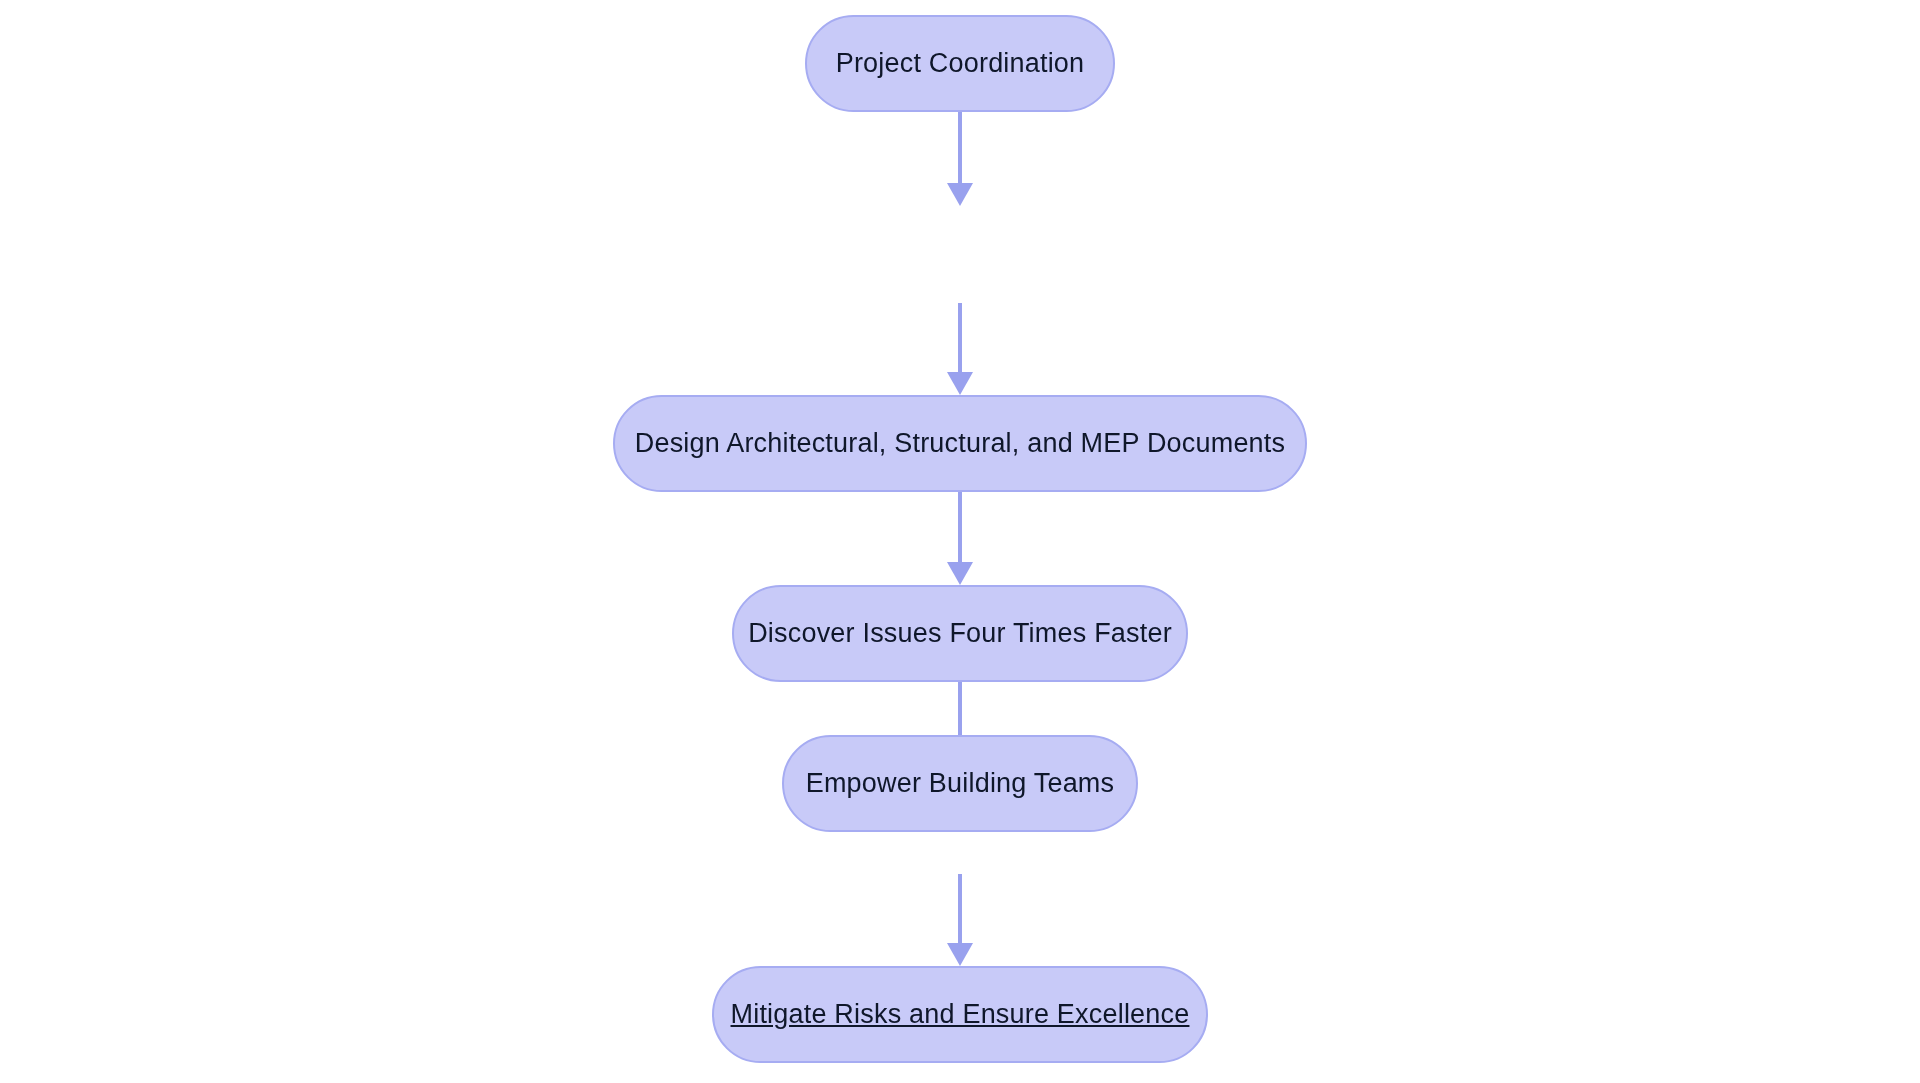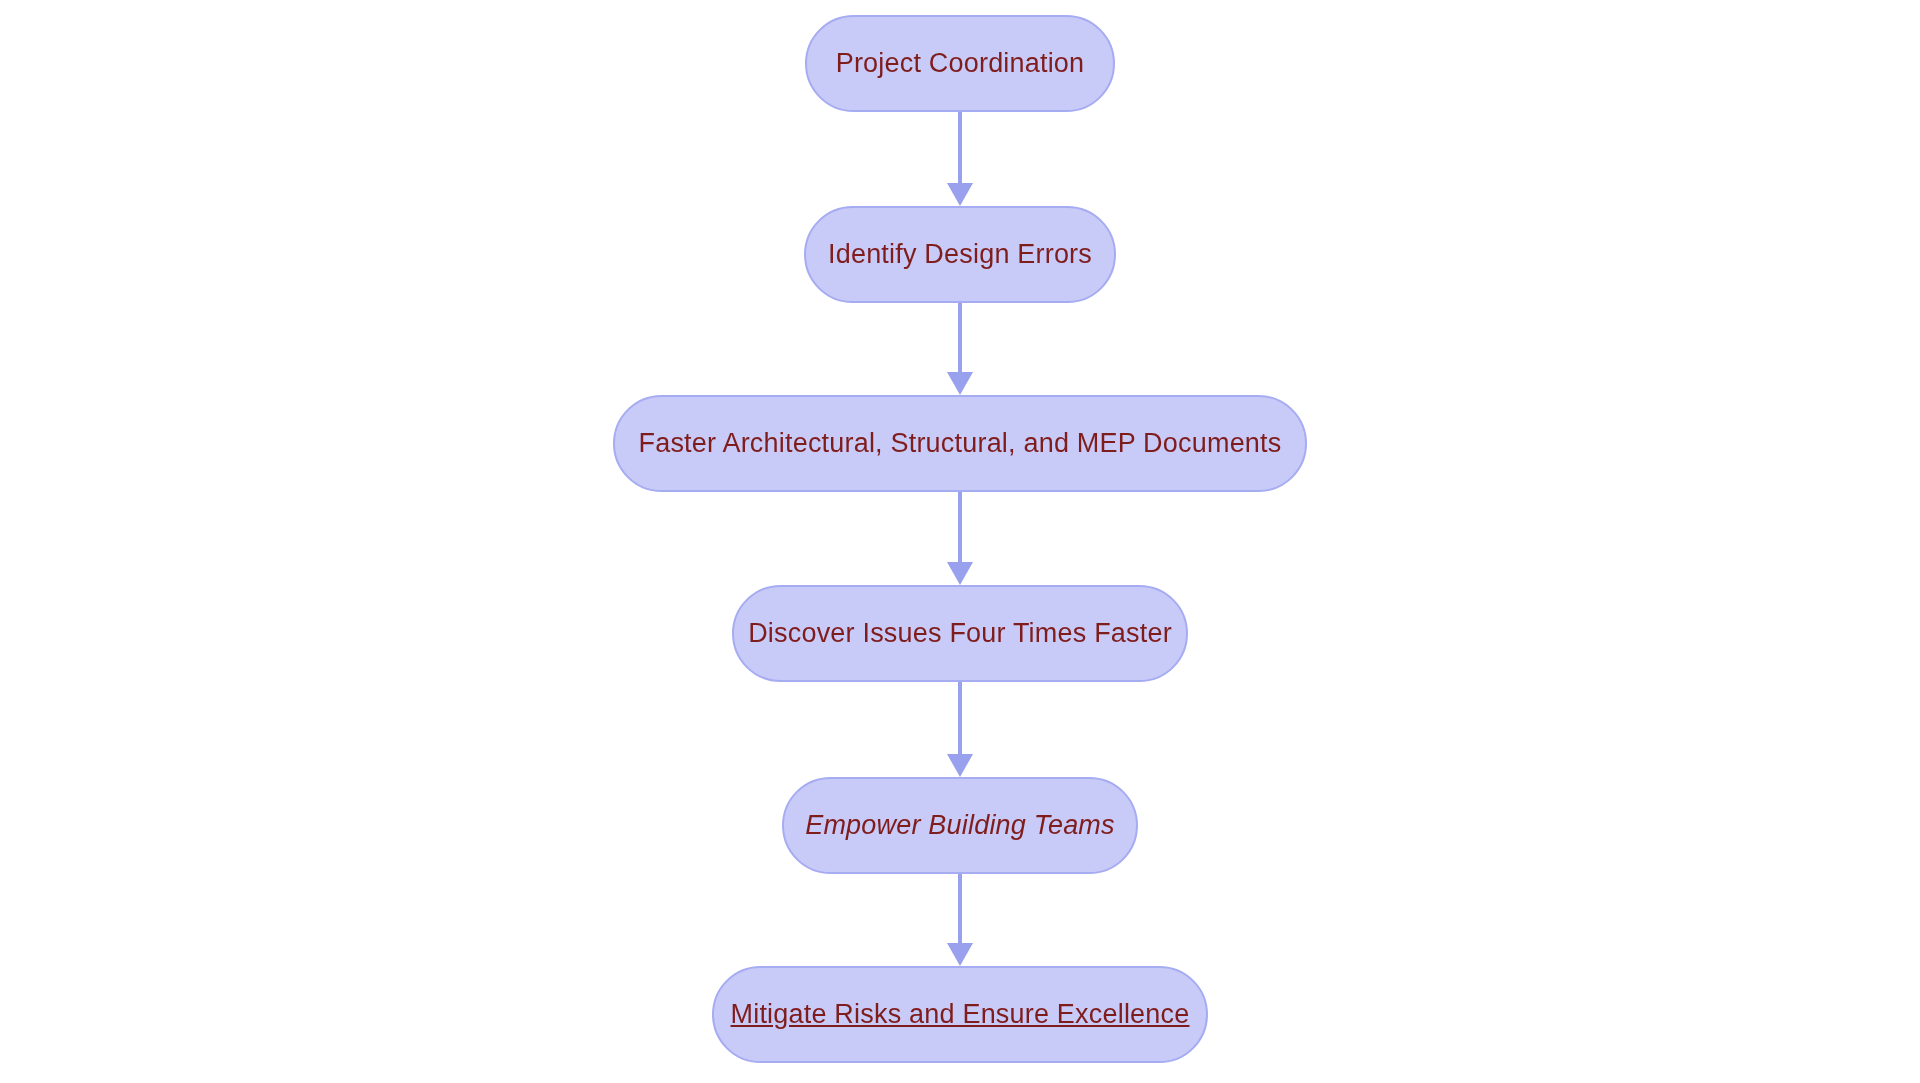--- a/index.html
+++ b/index.html
@@ -17,32 +17,32 @@
   }
   .node {
     position: absolute;
     display: flex;
     align-items: center;
     justify-content: center;
     text-align: center;
     background: #c8caf8;
     border: 2px solid #a6acf2;
     border-radius: 50px;
-    color: #7f1d1d;
+    color: #0f172a;
     font-size: 27px;
     line-height: 1.2;
     letter-spacing: 0.2px;
     box-sizing: border-box;
     white-space: nowrap;
   }
   .n1 { left: 805px; top: 15px;  width: 310px; height: 97px; }
   .n2 { left: 804px; top: 206px; width: 312px; height: 97px; }
   .n3 { left: 613px; top: 395px; width: 694px; height: 97px; }
   .n4 { left: 732px; top: 585px; width: 456px; height: 97px; text-align: right; }
-  .n5 { left: 782px; top: 777px; width: 356px; height: 97px; font-style: italic; }
+  .n5 { left: 782px; top: 735px; width: 356px; height: 97px; }
   .n6 { left: 712px; top: 966px; width: 496px; height: 97px; text-decoration: underline; }
 
   .arrow {
     position: absolute;
     left: 947px;
     width: 26px;
   }
   .a1 { top: 112px; height: 94px; }
   .a2 { top: 303px; height: 92px; }
   .a3 { top: 492px; height: 93px; }
@@ -77,31 +77,28 @@
 
   <div class="node n1">
     <span>Project Coordination</span>
   </div>
 
   <div class="arrow a1">
     <span class="line"></span>
     <span class="head"></span>
   </div>
 
-  <div class="node n2">
-    <span>Identify Design Errors</span>
-  </div>
 
   <div class="arrow a2">
     <span class="line"></span>
     <span class="head"></span>
   </div>
 
   <div class="node n3">
-    <span>Faster Architectural, Structural, and MEP Documents</span>
+    <span>Design Architectural, Structural, and MEP Documents</span>
   </div>
 
   <div class="arrow a3">
     <span class="line"></span>
     <span class="head"></span>
   </div>
 
   <div class="node n4">
     <span>Discover Issues Four Times Faster</span>
   </div>

